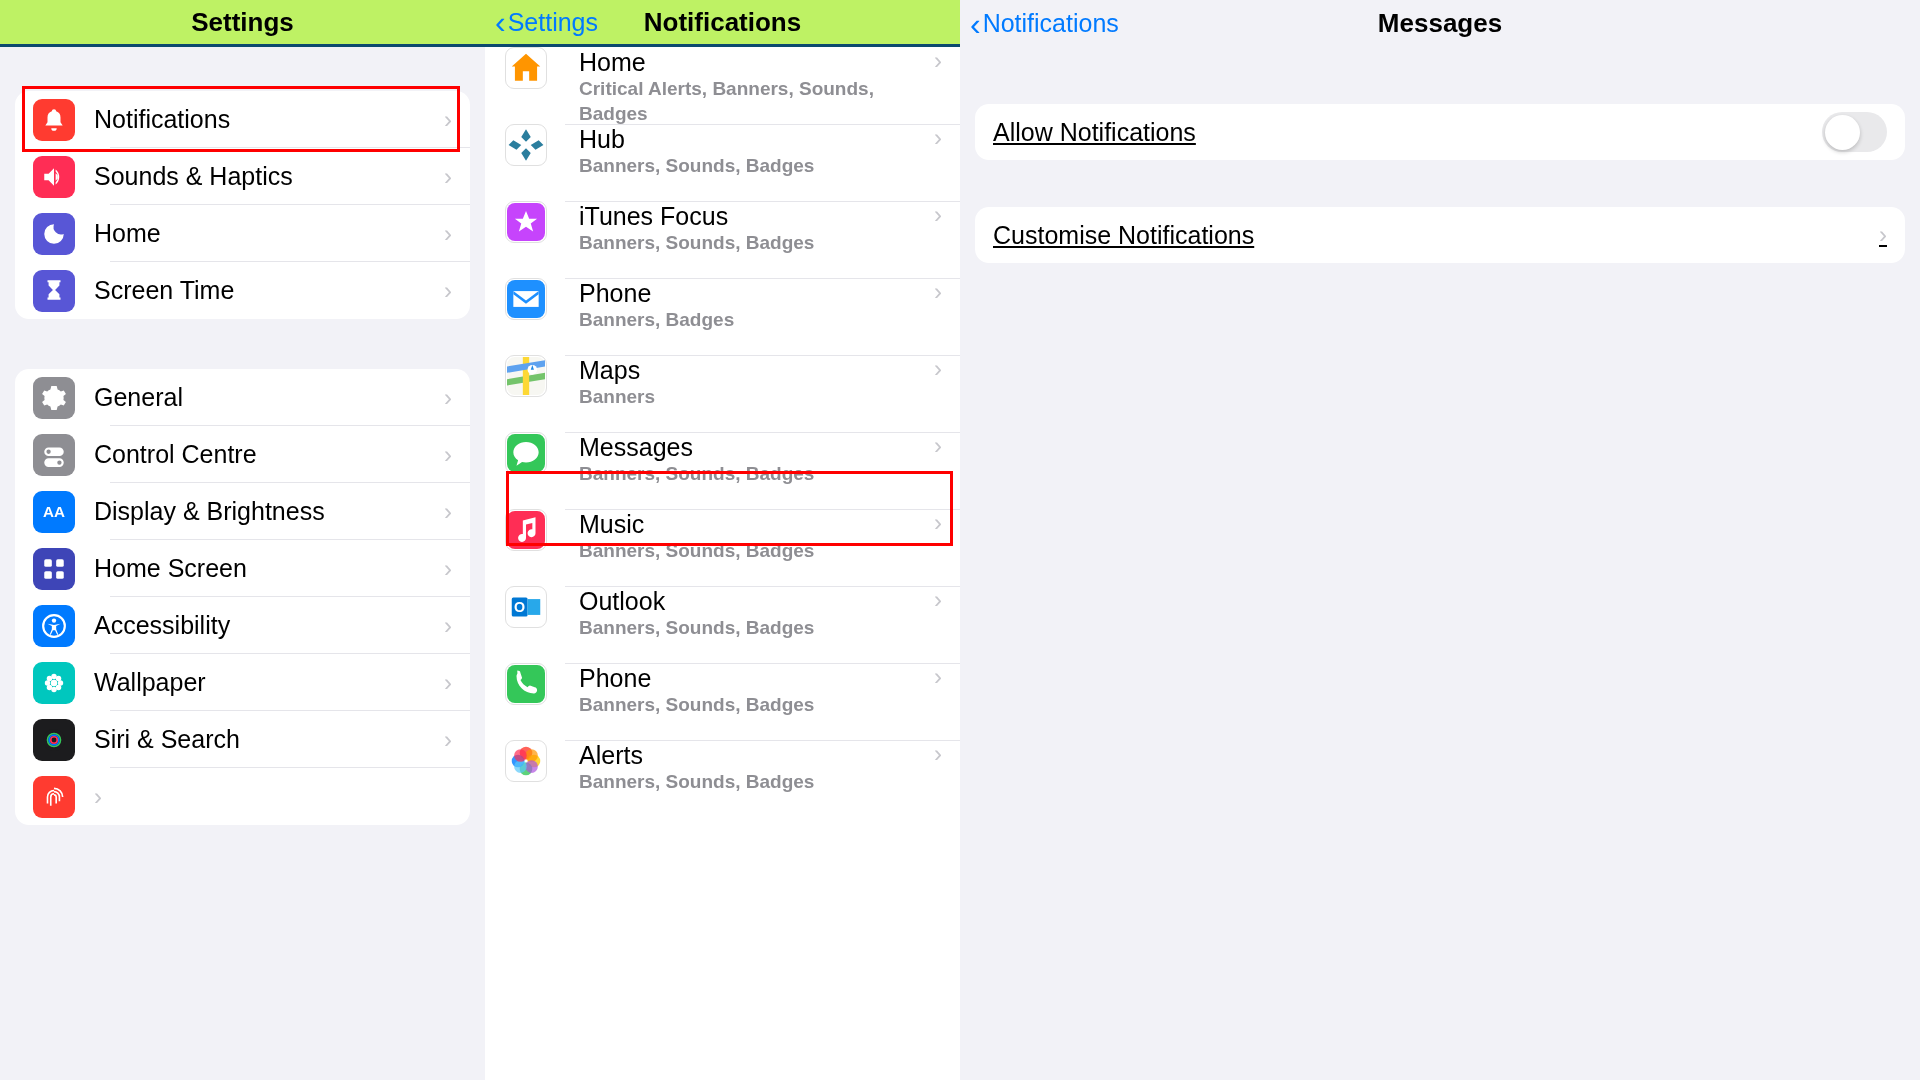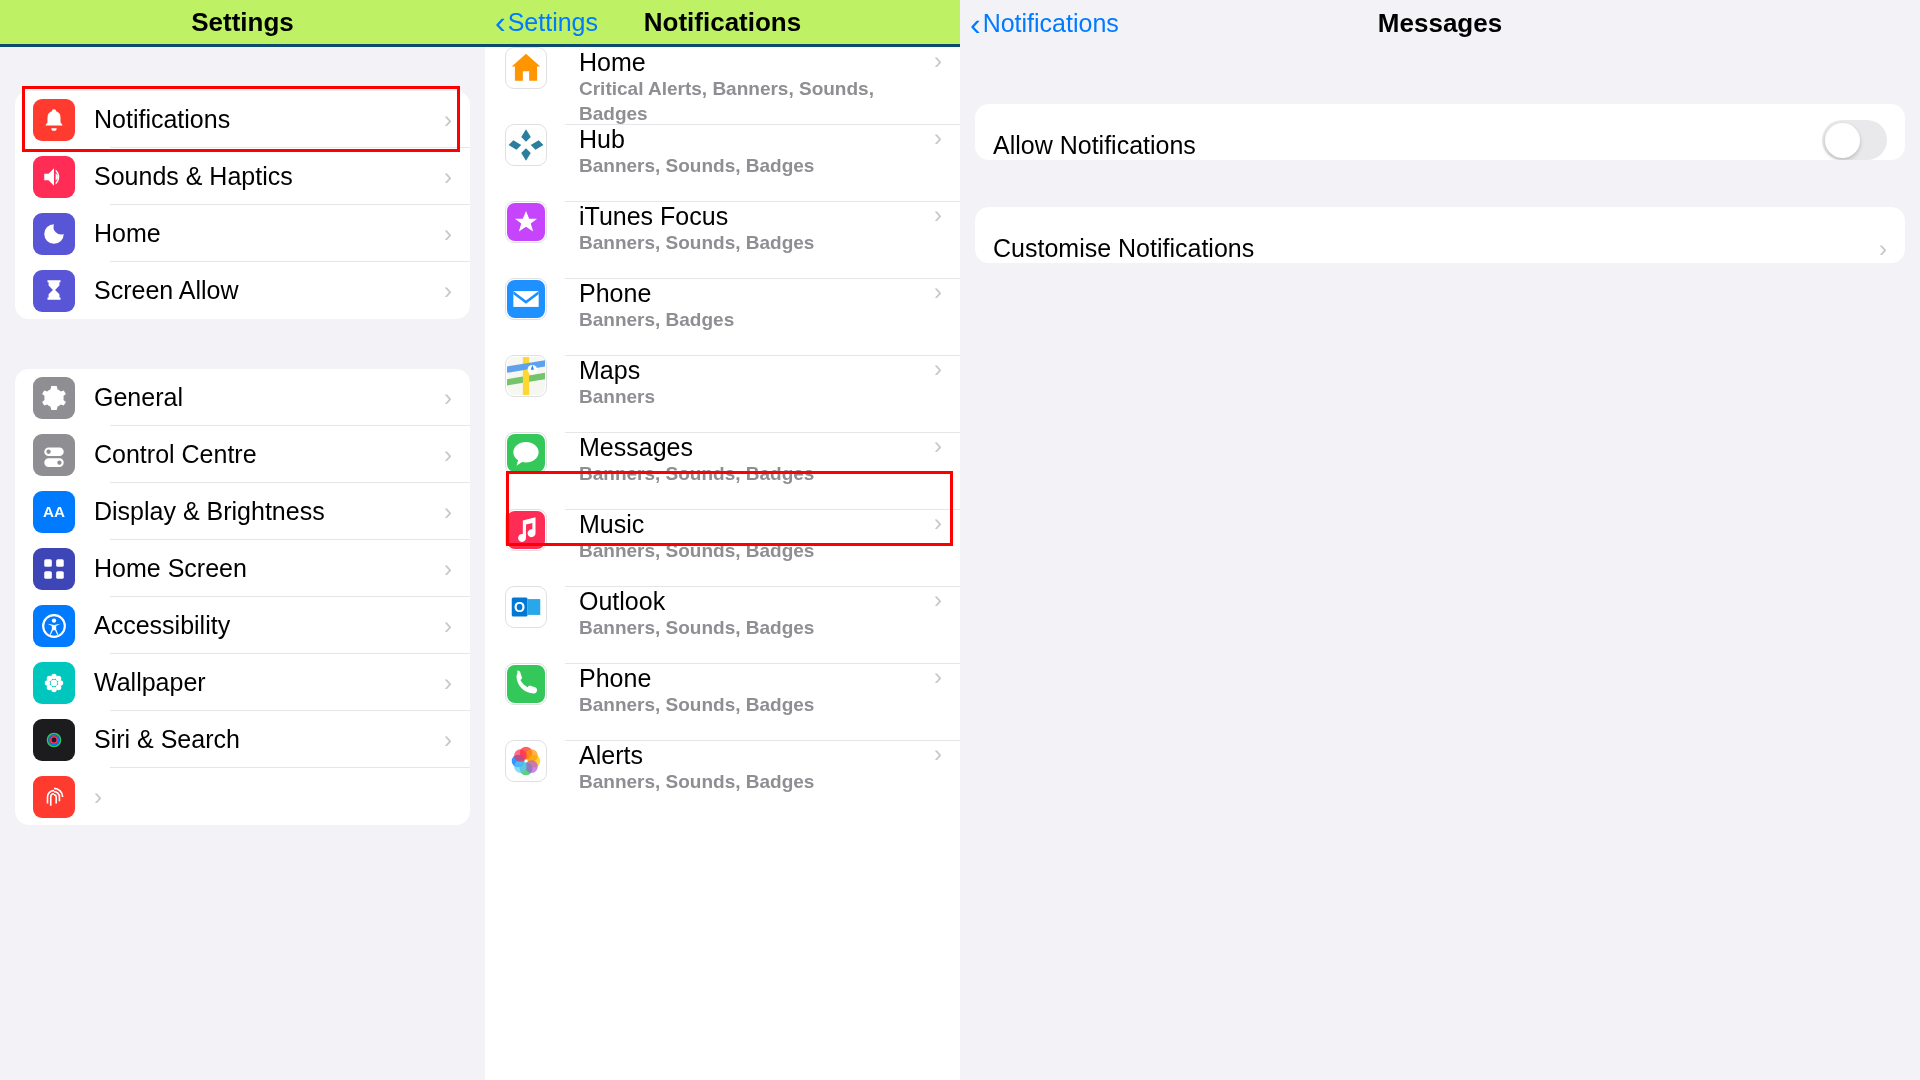--- a/index.html
+++ b/index.html
@@ -176,23 +176,24 @@
     }
     .group3 {
       background: #fff;
       border-radius: 14px;
       margin-top: 57px;
       overflow: hidden;
     }
     .group3.second { margin-top: 47px; }
     .row3 {
       display: flex;
-      align-items: flex-end;
+      align-items: center;
       height: 56px;
       padding: 0 18px;
+      text-decoration: underline;
     }
     .row3-label {
       font-size: 25px;
       color: #000;
       flex: 1;
     }
     .toggle {
       width: 65px;
       height: 40px;
       border-radius: 20px;
@@ -251,21 +252,21 @@
           <div class="row-label">Home</div>
           <span class="row-chev">›</span>
           <div class="row-divider"></div>
         </div>
         <div class="row">
           <div class="row-icon" style="background: rgb(88, 86, 214);">
             <svg class="ic" viewBox="0 0 24 24">
               <use href="#i-hourglass"></use>
             </svg>
           </div>
-          <div class="row-label">Screen Allow</div>
+          <div class="row-label">Screen Time</div>
           <span class="row-chev">›</span>
         </div>
       </div>
     <div class="group second" id="g2">
         <div class="row">
           <div class="row-icon" style="background: rgb(142, 142, 147);">
             <svg class="ic" viewBox="0 0 24 24">
               <use href="#i-gear"></use>
             </svg>
           </div>

